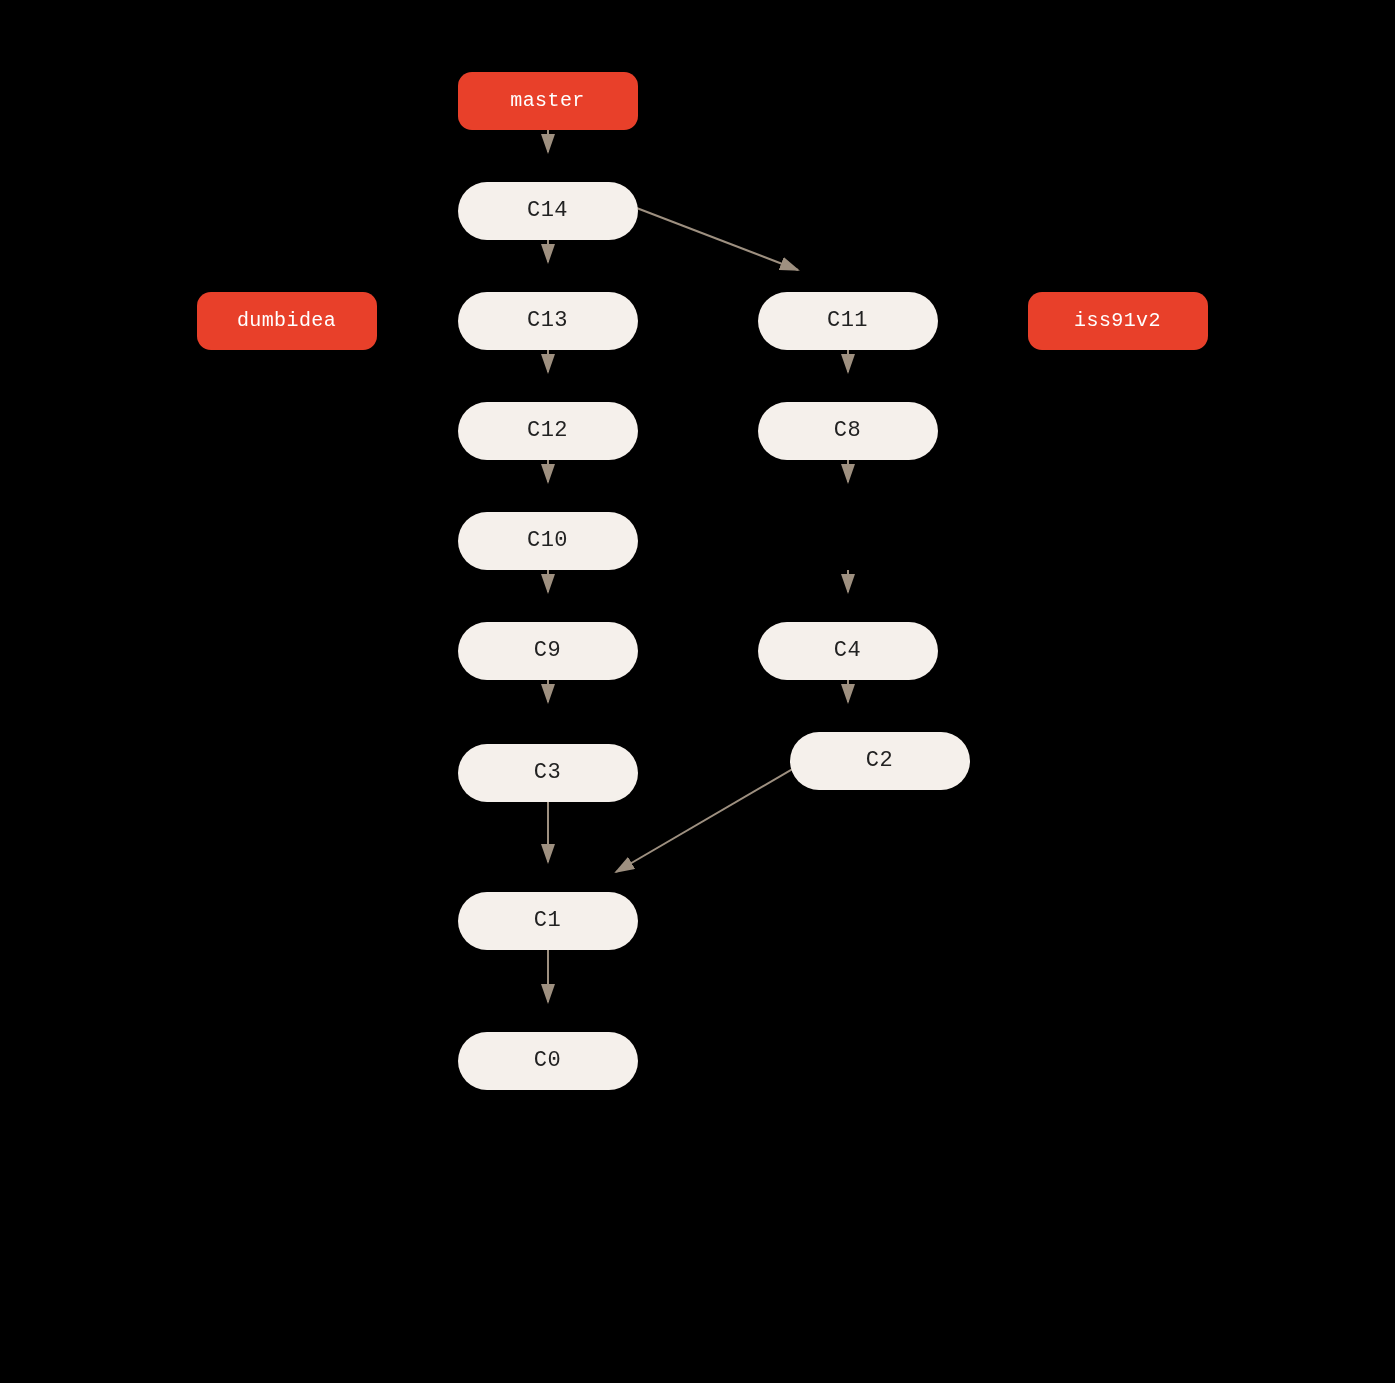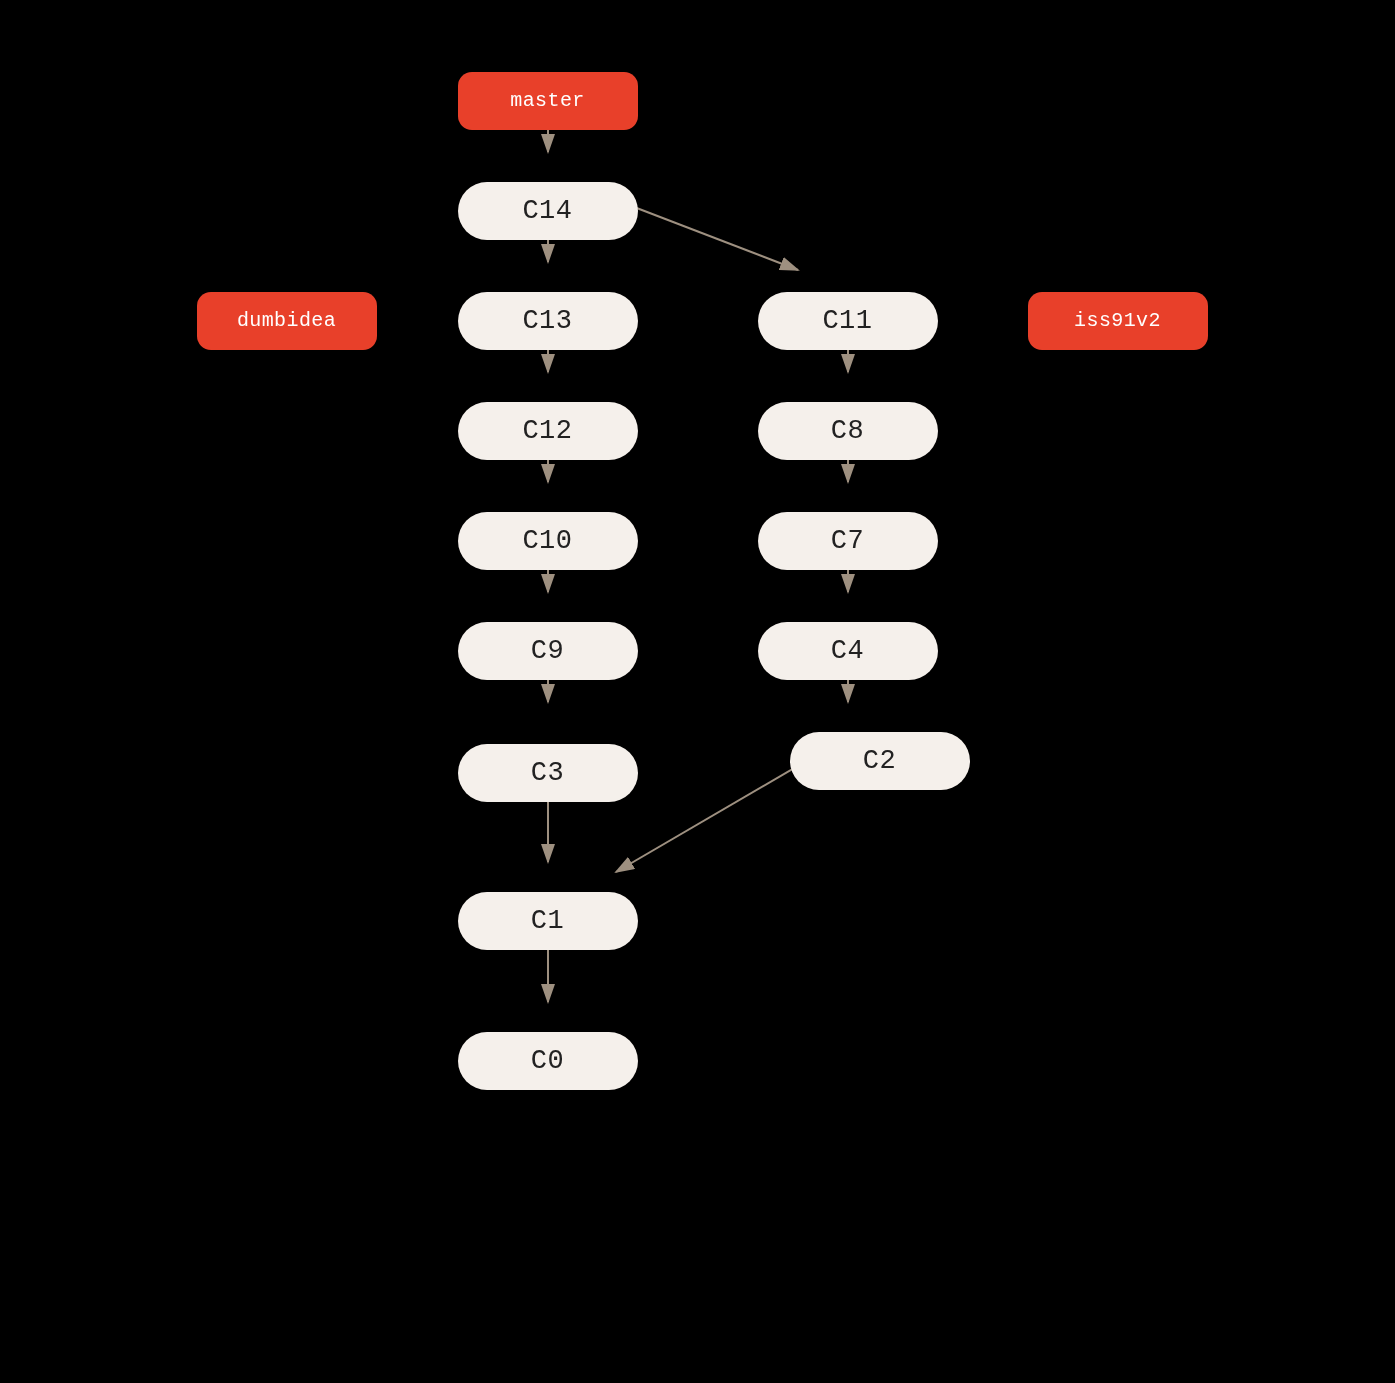--- a/index.html
+++ b/index.html
@@ -39,21 +39,21 @@
       font-weight: 400;
       letter-spacing: 0.02em;
     }
 
     .node-commit {
       background: #f5f0eb;
       color: #222;
       border-radius: 50px;
       width: 180px;
       height: 58px;
-      font-size: 27px;
+      font-size: 22px;
     }
 
     .node-branch {
       background: #e8402a;
       color: #fff;
       border-radius: 14px;
       width: 180px;
       height: 58px;
       font-size: 20px;
     }
@@ -128,23 +128,20 @@
   </div>
 
   <div class="node node-commit" style="left: 610px; top: 360px;">
     <span>C8</span>
   </div>
 
   <div class="node node-commit" style="left: 310px; top: 470px;">
     <span>C10</span>
   </div>
 
-  <div class="node node-commit" style="left: 610px; top: 470px;">
-    <span>C7</span>
-  </div>
 
   <div class="node node-commit" style="left: 310px; top: 580px;">
     <span>C9</span>
   </div>
 
   <div class="node node-commit" style="left: 610px; top: 580px;">
     <span>C4</span>
   </div>
 
   <div class="node node-commit" style="left: 310px; top: 690px; margin-top: 12px;">

